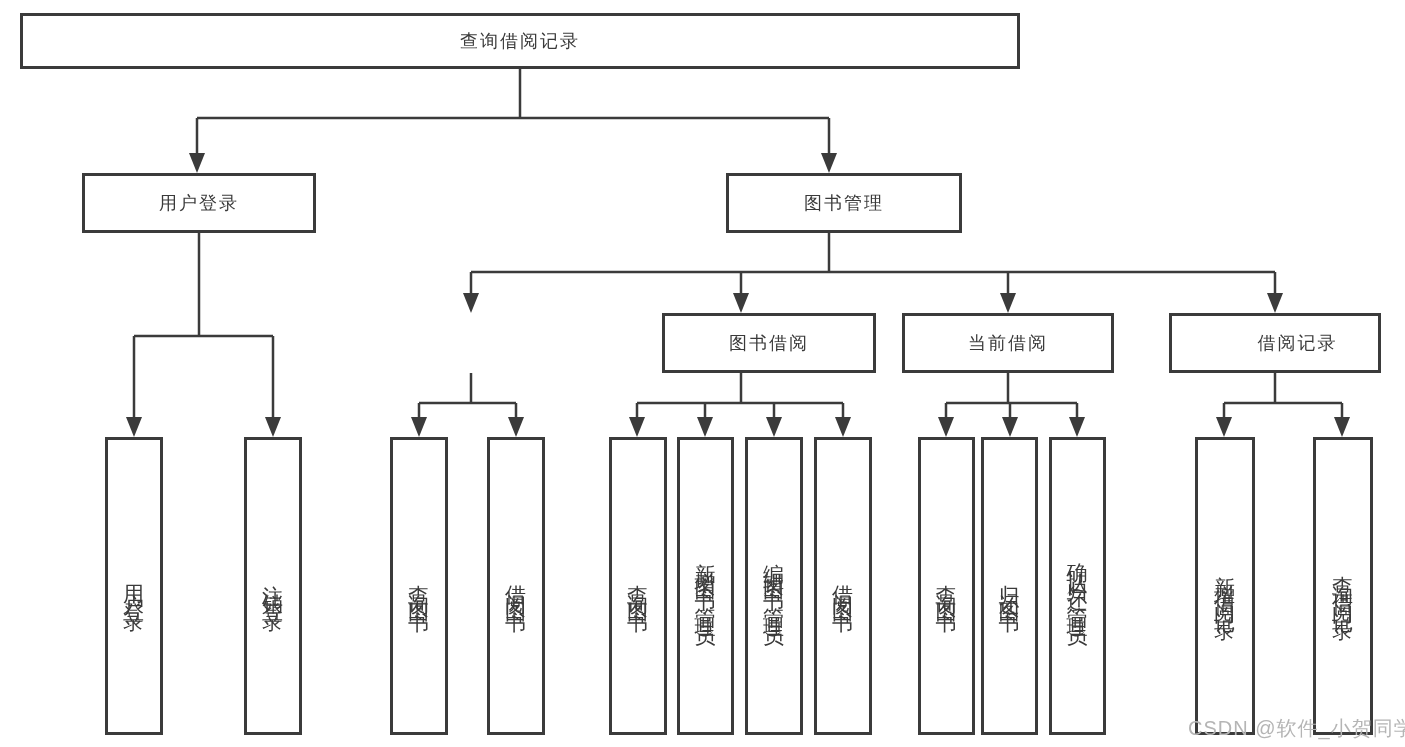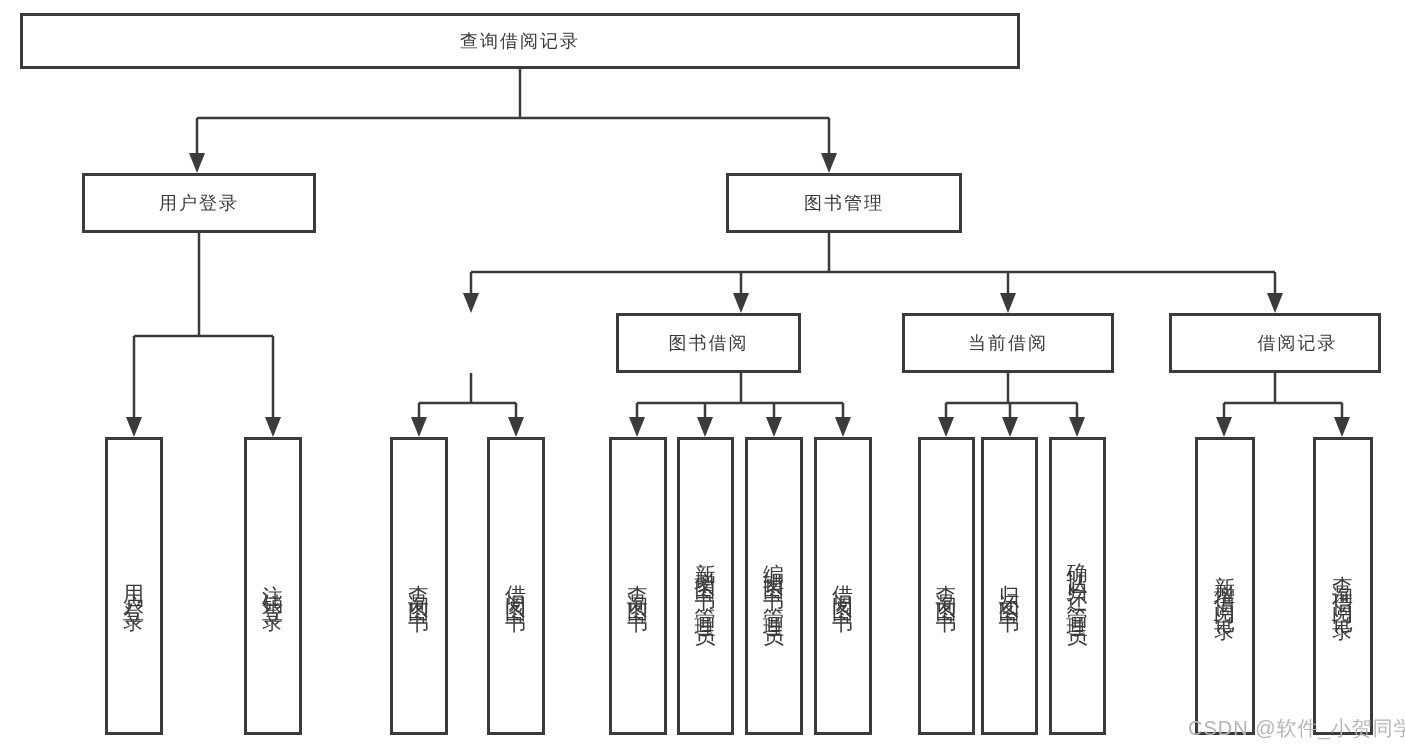--- a/index.html
+++ b/index.html
@@ -38,21 +38,21 @@
     justify-content: center;
     color: var(--text);
   }
   .hlabel { font-size: 18px; letter-spacing: 2px; white-space: nowrap; }
   .root-box  { left: 20px;  top: 13px;  width: 1000px; height: 56px; }
   .lvl1 { height: 60px; top: 173px; }
   .b-user-login { left: 82px;  width: 234px; }
   .b-book-mgmt  { left: 711px; width: 236px; margin-left: 15px; }
   .lvl2 { height: 60px; top: 313px; }
   .b-new-rec   { left: 364px;  width: 214px; }
-  .b-borrow    { left: 616px;  width: 185px; }
+  .b-borrow    { left: 662px;  width: 214px; }
   .b-current   { left: 902px;  width: 212px; }
   .b-records   { left: 1169px; width: 212px; padding-left: 45px; }
   .leaf {
     top: 437px;
     height: 298px;
   }
   .vlabel {
     writing-mode: vertical-rl;
     text-orientation: mixed;
     font-size: 21px;

